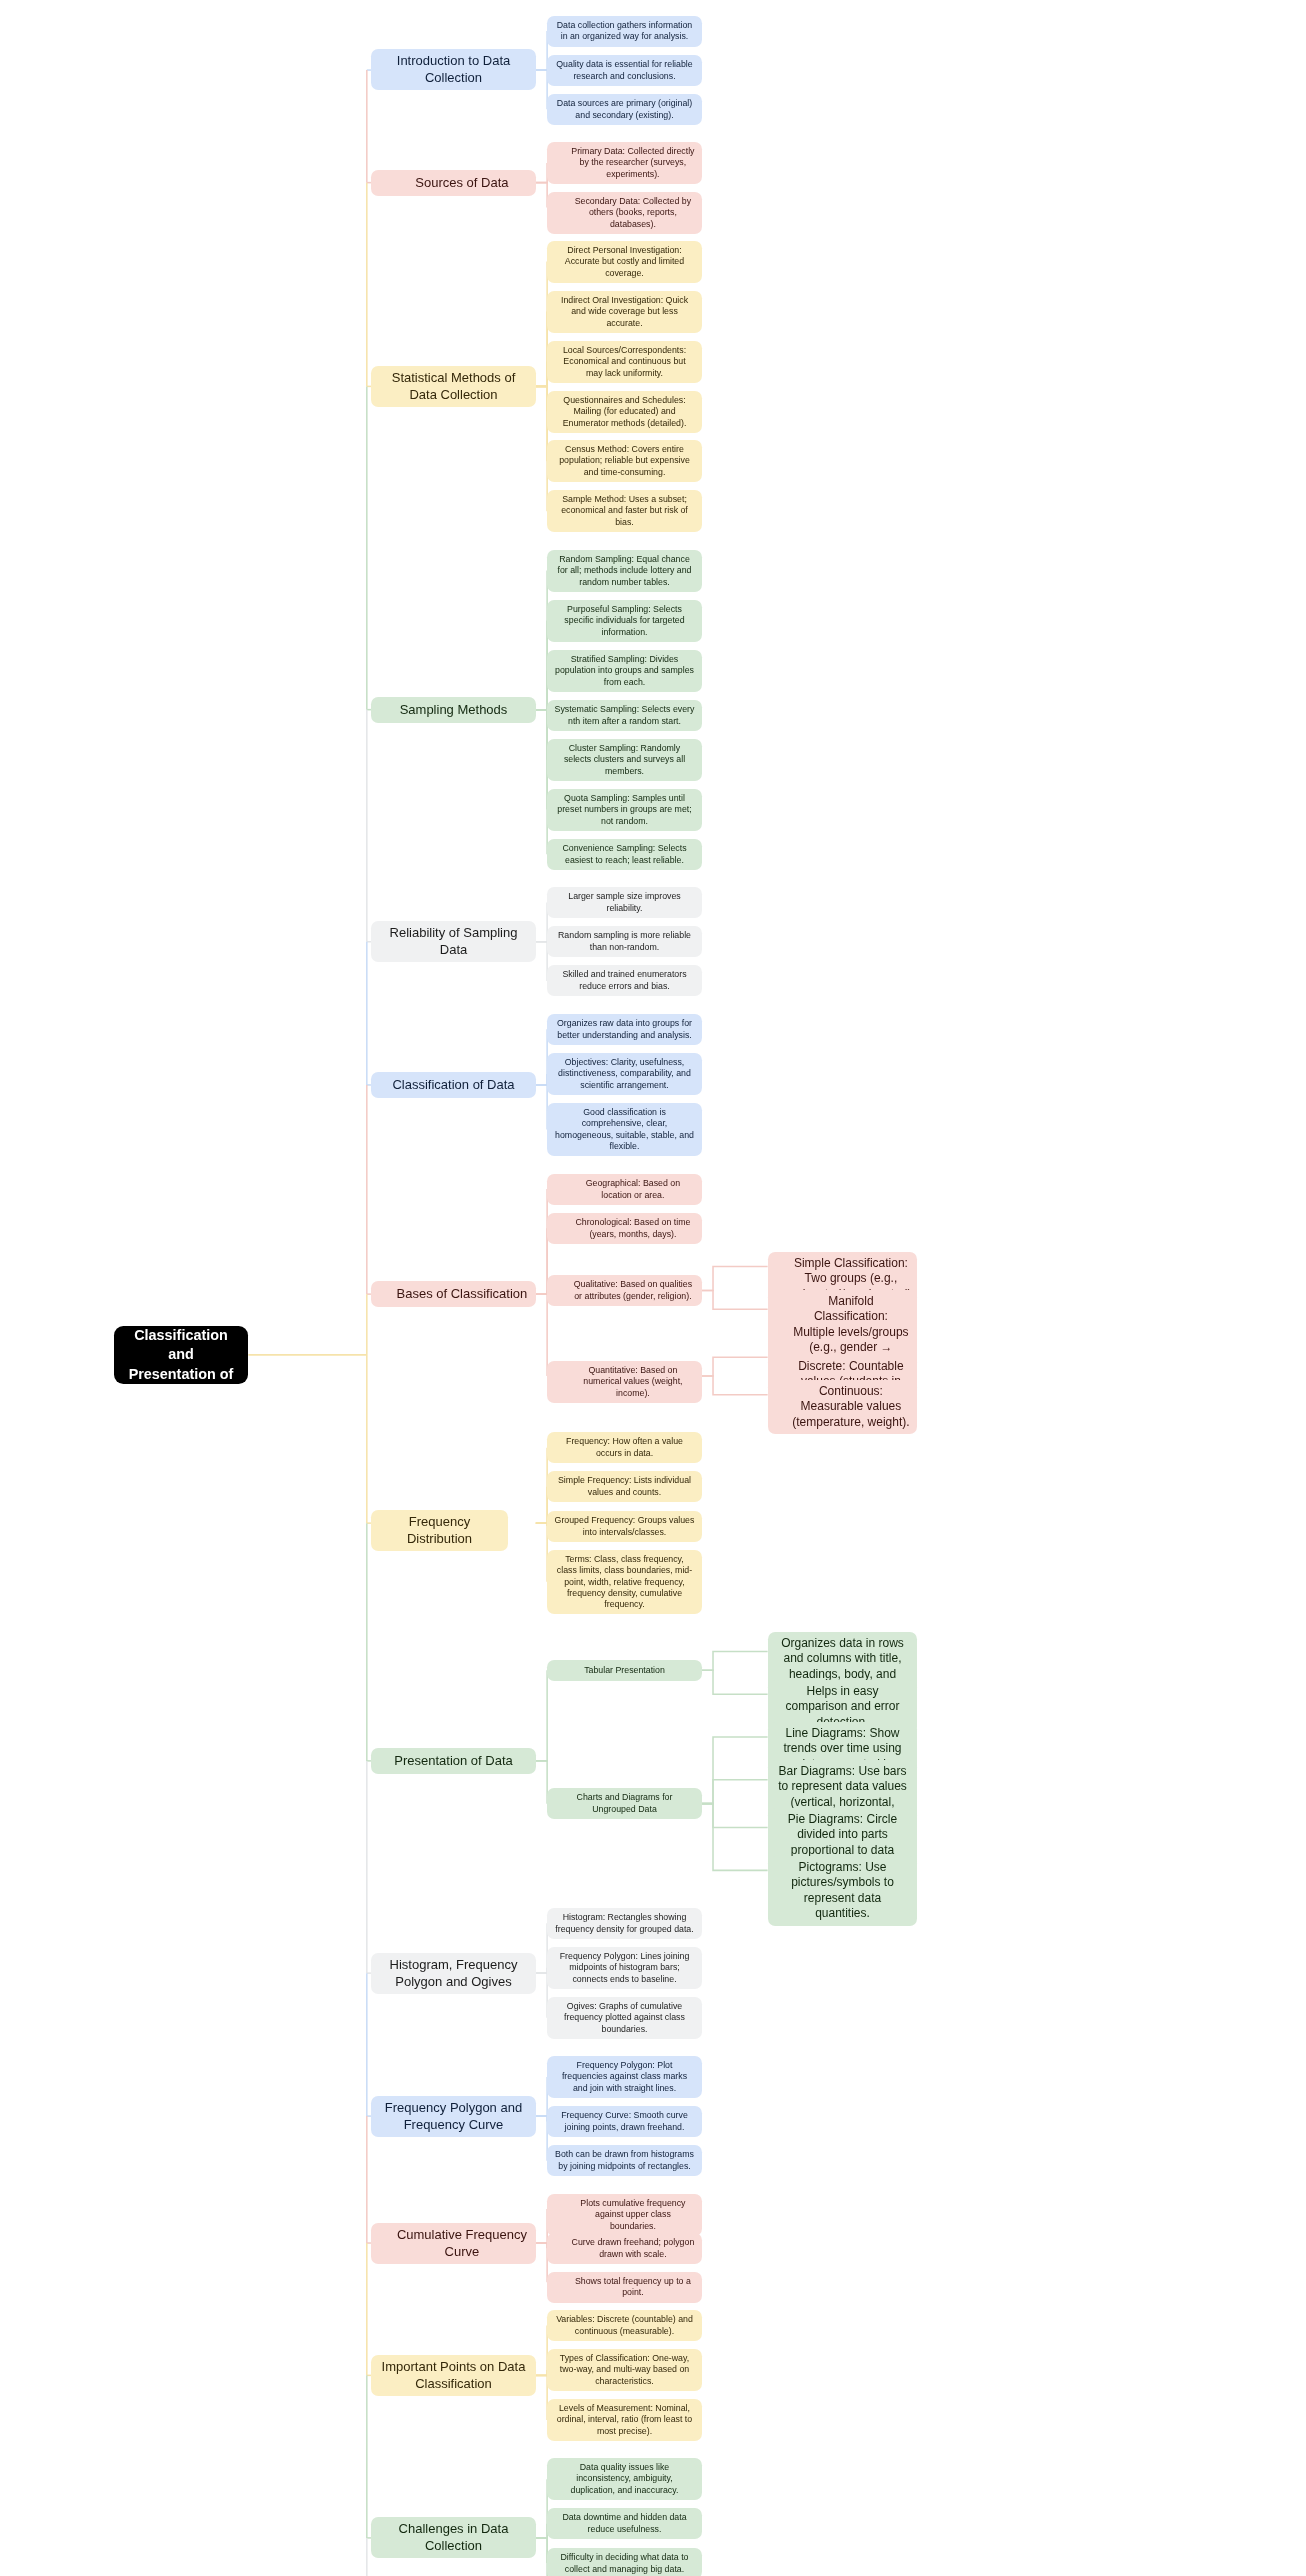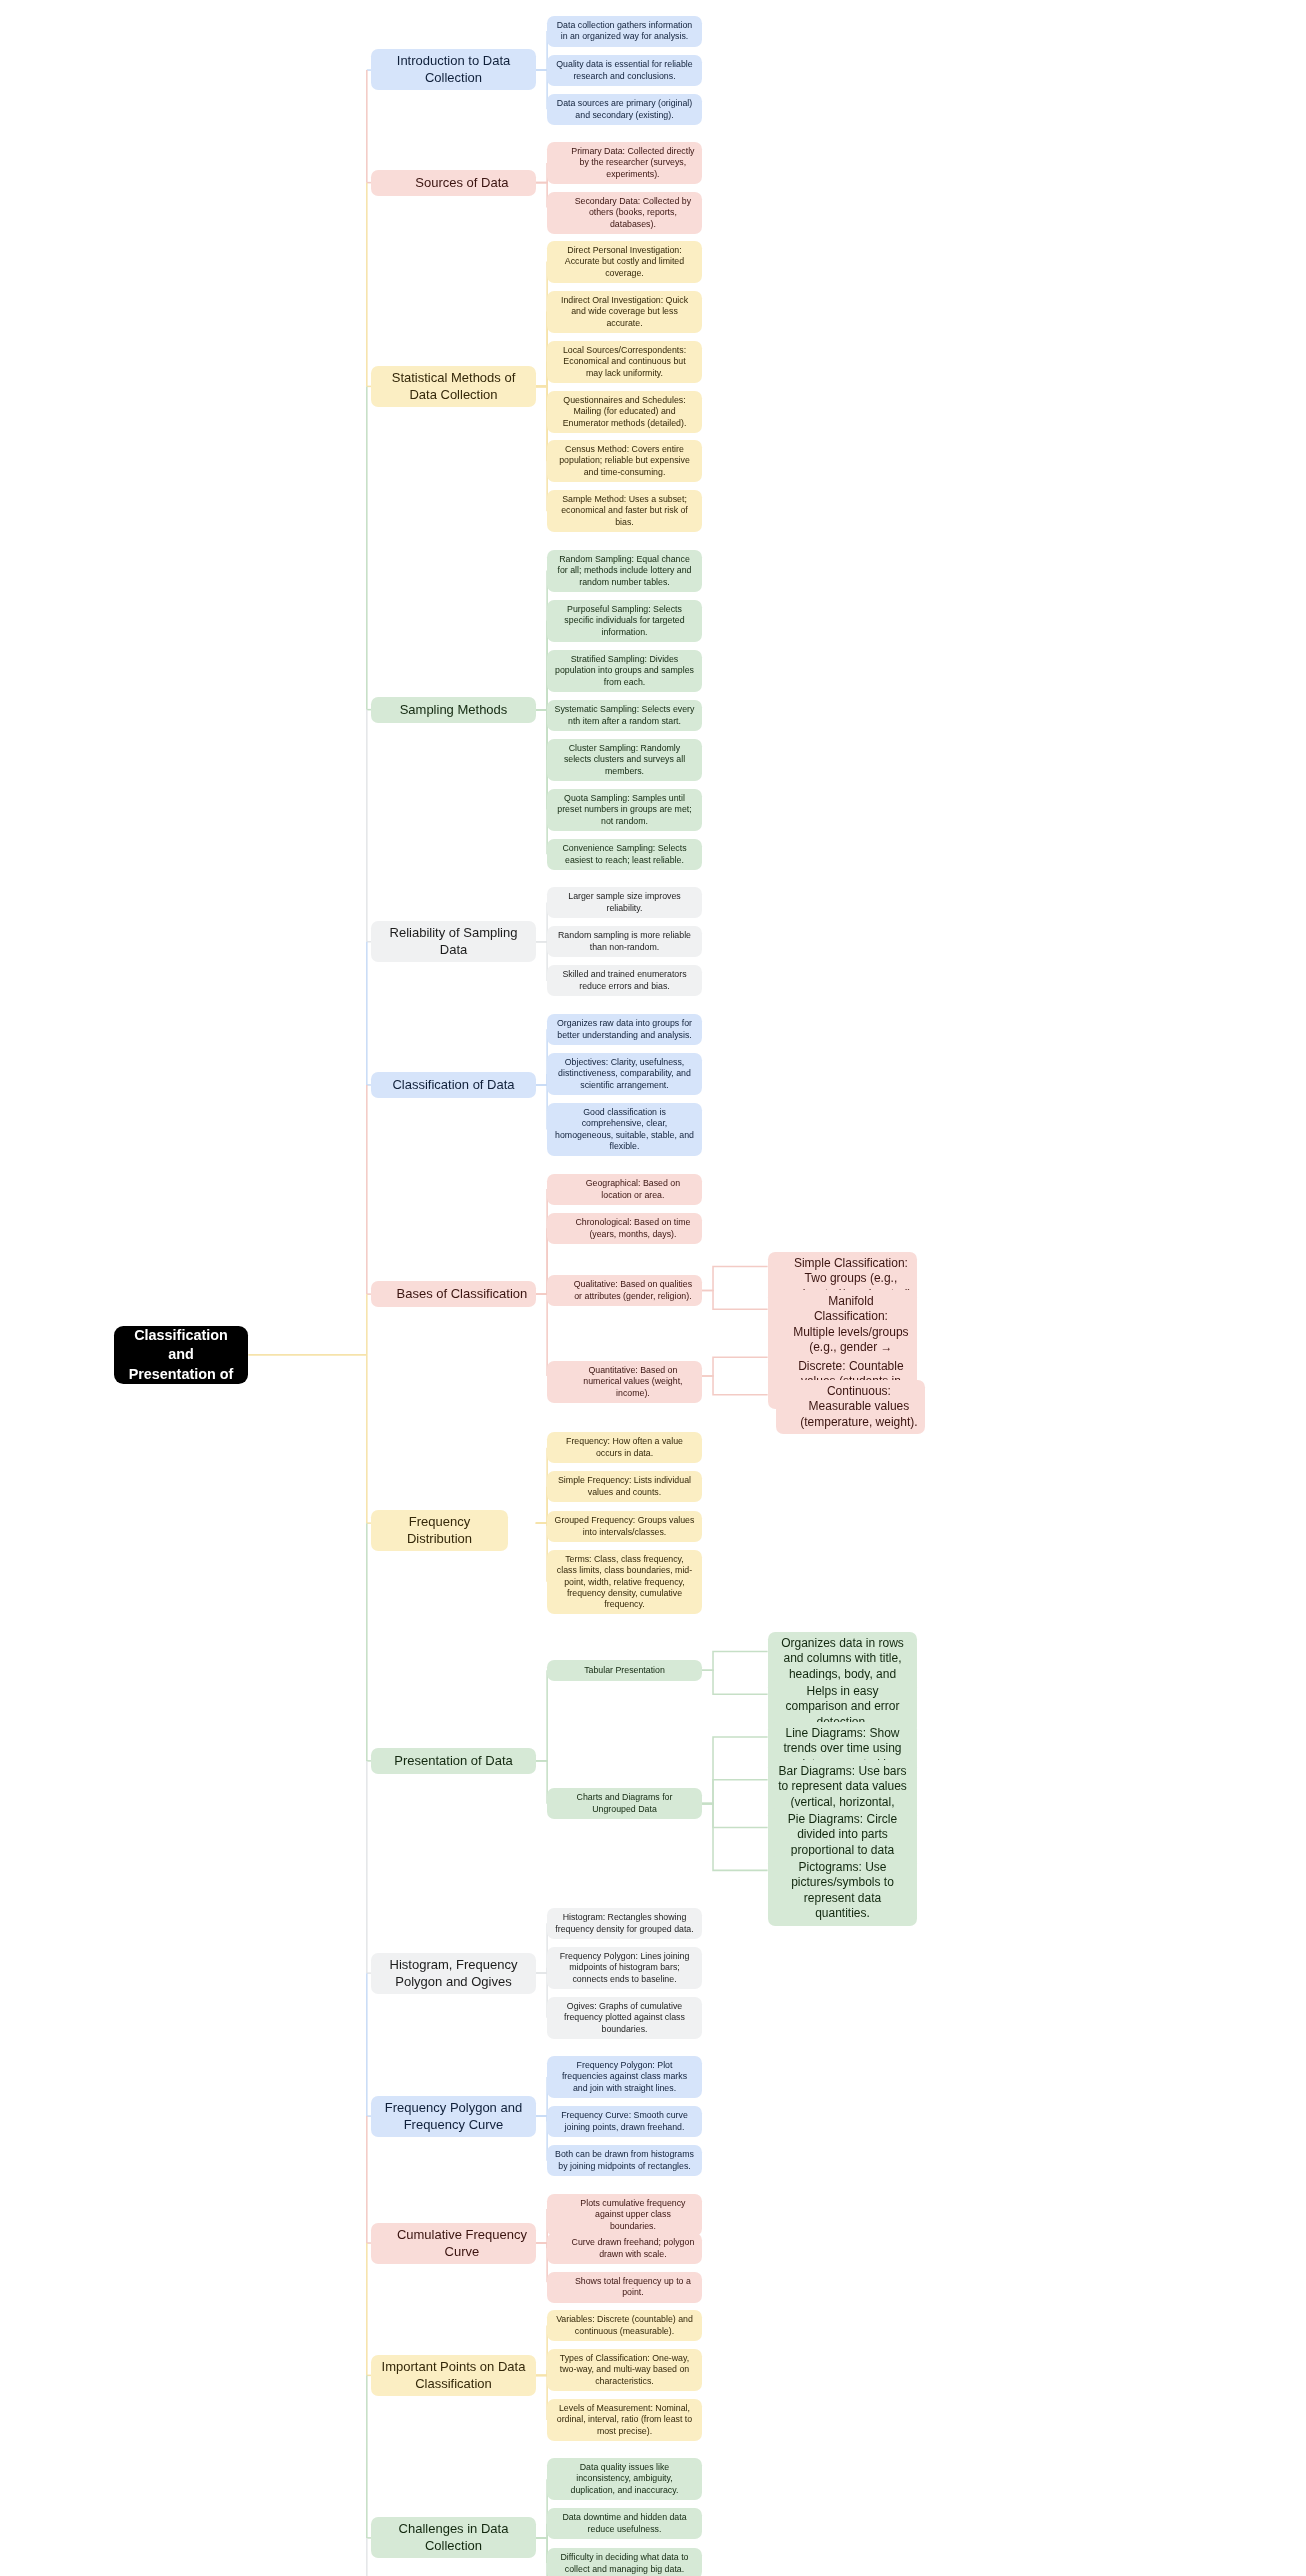--- a/index.html
+++ b/index.html
@@ -256,21 +256,21 @@
       </div>
       <div class="node l3 c-pink" style="left:768px;top:1290px;width:149px;min-height:40px;">
         <span>Manifold Classification: Multiple levels/groups (e.g., gender → education level).</span>
       </div>
       <div class="node l2 c-pink" style="left:547px;top:1361px;width:155px;min-height:31px;">
         <span>Quantitative: Based on numerical values (weight, income).</span>
       </div>
       <div class="node l3 c-pink" style="left:768px;top:1343px;width:149px;min-height:29px;margin-top:12px;">
         <span>Discrete: Countable values (students in class).</span>
       </div>
-      <div class="node l3 c-pink" style="left:768px;top:1380px;width:149px;min-height:29px;margin-left:8px;">
+      <div class="node l3 c-pink" style="left:768px;top:1380px;width:149px;min-height:29px;">
         <span>Continuous: Measurable values (temperature, weight).</span>
       </div>
       <div class="node l1 c-yellow" style="left:371px;top:1510px;width:137px;min-height:26px;">
         <span>Frequency Distribution</span>
       </div>
       <div class="node l2 c-yellow" style="left:547px;top:1432px;width:155px;min-height:31px;">
         <span>Frequency: How often a value occurs in data.</span>
       </div>
       <div class="node l2 c-yellow" style="left:547px;top:1471px;width:155px;min-height:31px;">
         <span>Simple Frequency: Lists individual values and counts.</span>

